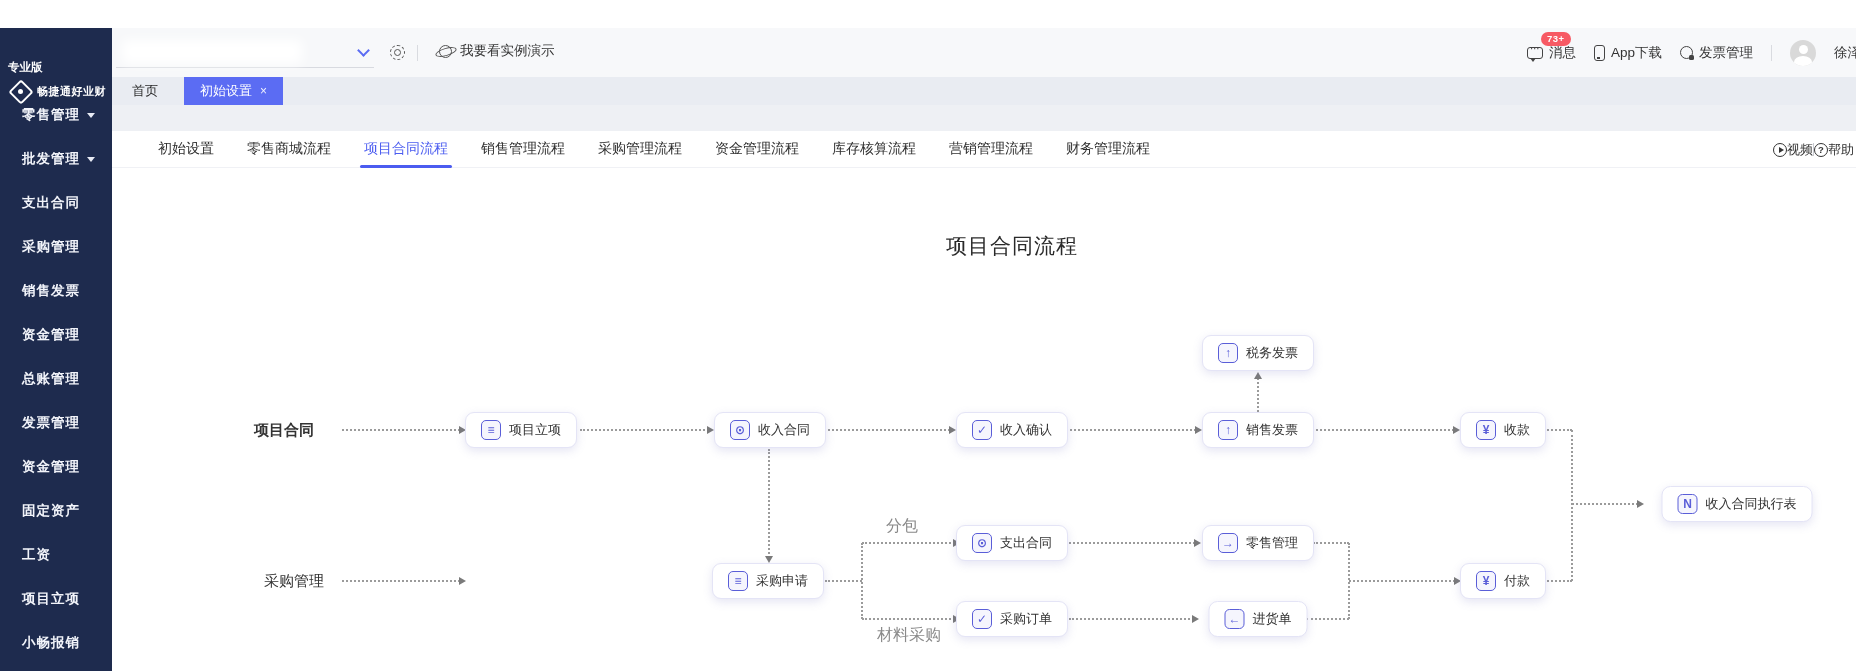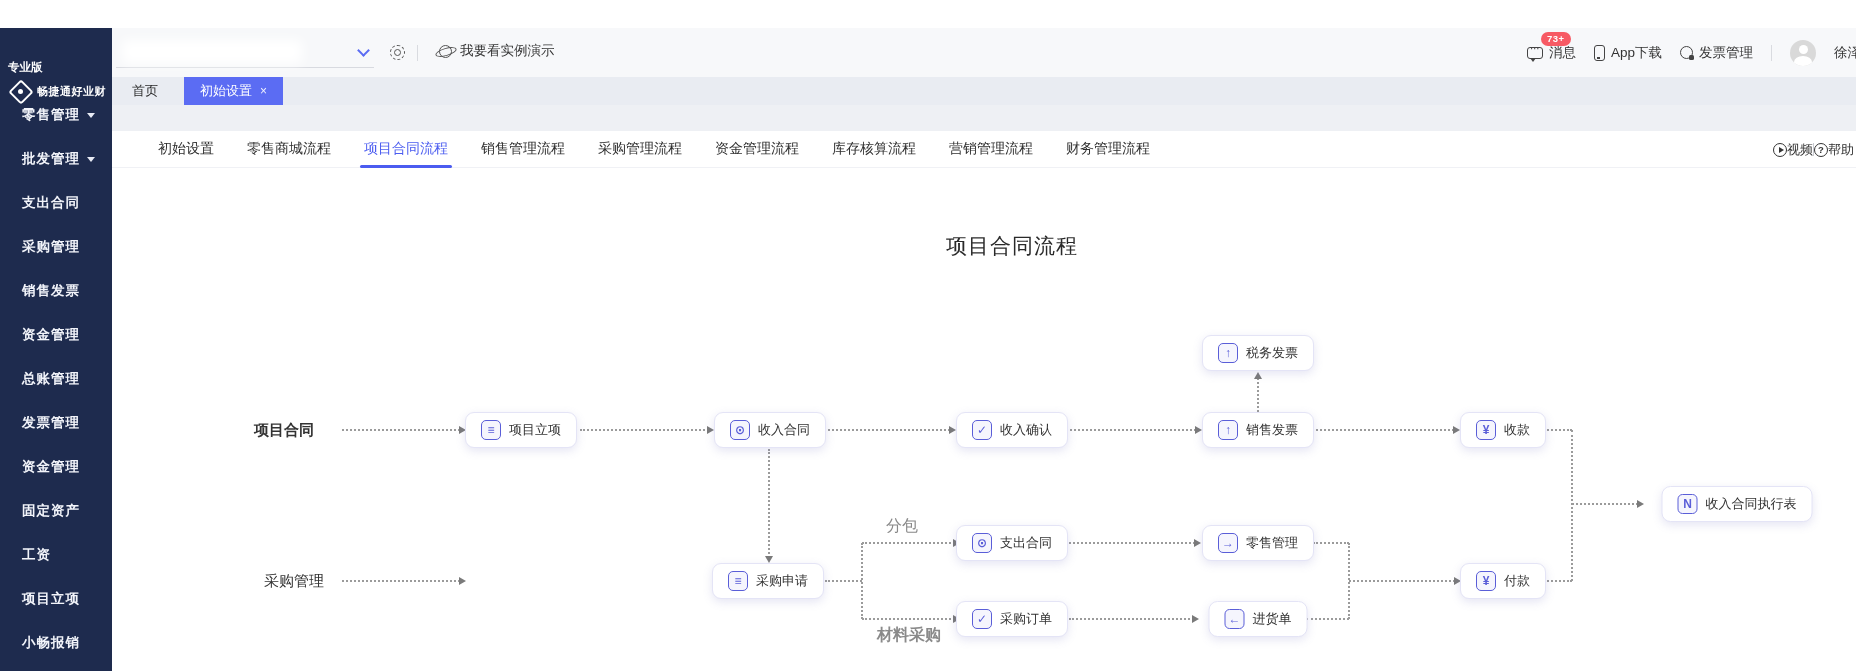--- a/index.html
+++ b/index.html
@@ -265,21 +265,21 @@
         </div>
         <div class="conn ch" style="left: 1432px; top: 261px; width: 28px;"></div>
         <div class="conn cv" style="left: 1459px; top: 262px; height: 151px;"></div>
         <div class="conn ch" style="left: 1432px; top: 412px; width: 28px;"></div>
         <div class="conn ch" style="left: 1460px; top: 335px; width: 70px;">
           <i class="ah ah-right"></i>
         </div>
         <div class="row-label" style="left: 172px; top: 262px; font-weight: bold;">项目合同</div>
         <div class="row-label" style="left: 182px; top: 413px;">采购管理</div>
         <div class="branch-label" style="left: 790px; top: 358px;">分包</div>
-        <div class="branch-label" style="left: 797px; top: 467px; font-weight: bold;">材料采购</div>
+        <div class="branch-label" style="left: 797px; top: 467px;">材料采购</div>
         <div class="flow-node" style="left: 409px; top: 262px;">
           <span class="nicon">≡</span>
           <span class="nlabel">项目立项</span>
         </div>
         <div class="flow-node" style="left: 658px; top: 262px;">
           <span class="nicon">⊙</span>
           <span class="nlabel">收入合同</span>
         </div>
         <div class="flow-node" style="left: 900px; top: 262px;">
           <span class="nicon">✓</span>

